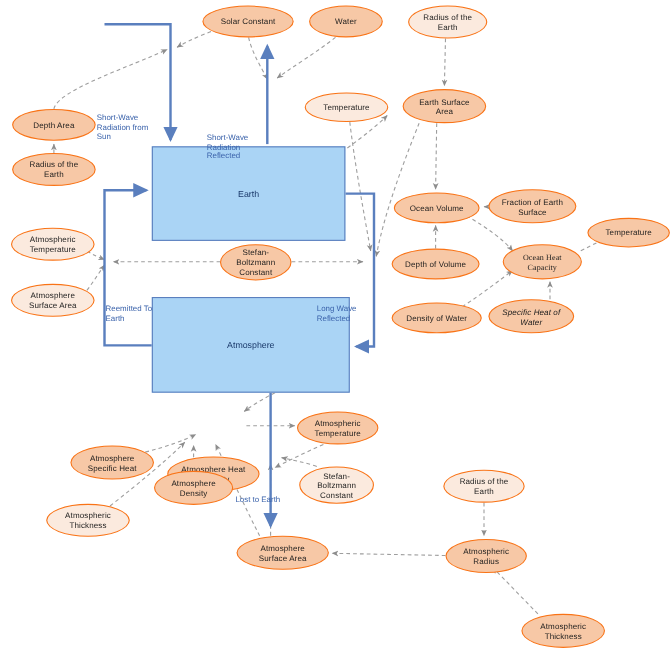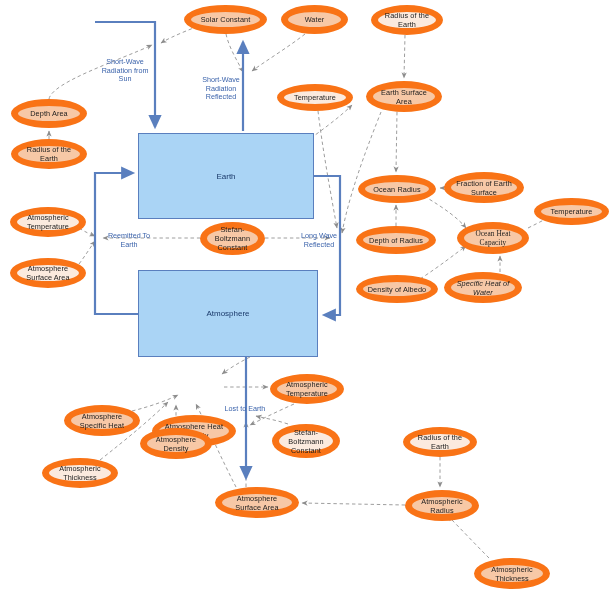--- a/index.html
+++ b/index.html
@@ -1,26 +1,26 @@
 <!DOCTYPE html>
 <html><head>
 <meta charset="utf-8">
 <style>
   html,body{margin:0;padding:0;background:#ffffff;}
   body{font-family:"Liberation Sans", sans-serif;}
   #canvas{position:relative;width:611px;height:600px;background:#ffffff;overflow:hidden;}
   #edges{position:absolute;left:0;top:0;width:611px;height:600px;}
   .node{position:absolute;display:flex;align-items:center;justify-content:center;text-align:center;
-        border-radius:50%;box-sizing:border-box;border:7px solid #f97316;
+        border-radius:50%;box-sizing:border-box;border:1px solid #f97316;
         font-size:7.3px;line-height:9px;color:#1c1c1c;letter-spacing:.1px;padding:1px 3px;}
   .node.dark{background:#f7c8a6;}
   .node.light{background:#fbeade;}
   .stock{position:absolute;box-sizing:border-box;background:#aad4f5;border:1.6px solid #5a7fbe;
          display:flex;align-items:center;justify-content:center;color:#1b3a6b;font-size:8px;}
-  .flowlabel{position:absolute;color:#3b63ab;font-size:7.2px;line-height:8.6px;text-align:center;}
+  .flowlabel{position:absolute;color:#3b63ab;font-size:7.2px;line-height:8.6px;text-align:left;margin-top:45px;}
 </style>
 </head>
 <body>
 
 <div id="canvas">
 
   <svg id="edges" viewBox="0 0 611 600">
     <defs>
       <marker id="dm" markerWidth="7" markerHeight="7" refX="5.6" refY="3" orient="auto">
         <path d="M0,0.4 L6,3 L0,5.6 L1.6,3 Z" fill="#8d8d8d"></path>
@@ -82,26 +82,26 @@
       <div class="node dark" style="left: 184px; top: 5px; width: 83px; height: 29px;">Solar Constant</div>
       <div class="node dark" style="left: 281px; top: 5px; width: 67px; height: 29px;">Water</div>
       <div class="node light" style="left: 371px; top: 5px; width: 72px; height: 30px;">Radius of the<br>Earth</div>
       <div class="node dark" style="left: 11px; top: 99px; width: 76px; height: 29px;">Depth Area</div>
       <div class="node dark" style="left: 11px; top: 139px; width: 76px; height: 30px;">Radius of the<br>Earth</div>
       <div class="node light" style="left: 277px; top: 84px; width: 76px; height: 27px;">Temperature</div>
       <div class="node dark" style="left: 366px; top: 81px; width: 76px; height: 31px;">Earth Surface<br>Area</div>
       <div class="node light" style="left: 10px; top: 207px; width: 76px; height: 30px;">Atmospheric<br>Temperature</div>
       <div class="node light" style="left: 10px; top: 258px; width: 76px; height: 30px;">Atmosphere<br>Surface Area</div>
       <div class="node dark" style="left: 200px; top: 222px; width: 65px; height: 33px;">Stefan-<br>Boltzmann<br>Constant</div>
-      <div class="node dark" style="left: 358px; top: 175px; width: 78px; height: 28px;">Ocean Radius</div>
+      <div class="node dark" style="left: 358px; top: 175px; width: 78px; height: 28px;">Ocean Volume</div>
       <div class="node dark" style="left: 444px; top: 172px; width: 80px; height: 31px;">Fraction of Earth<br>Surface</div>
       <div class="node dark" style="left: 534px; top: 198px; width: 75px; height: 27px;">Temperature</div>
-      <div class="node dark" style="left: 356px; top: 226px; width: 80px; height: 28px;">Depth of Radius</div>
+      <div class="node dark" style="left: 356px; top: 226px; width: 80px; height: 28px;">Depth of Volume</div>
       <div class="node dark" style="left: 457px; top: 222px; width: 72px; height: 32px; font-family: Liberation Serif, serif;">Ocean Heat<br>Capacity</div>
-      <div class="node dark" style="left: 356px; top: 275px; width: 82px; height: 28px;">Density of Albedo</div>
+      <div class="node dark" style="left: 356px; top: 275px; width: 82px; height: 28px;">Density of Water</div>
       <div class="node dark" style="left: 444px; top: 272px; width: 78px; height: 31px; font-style: italic;">Specific Heat of<br>Water</div>
       <div class="node dark" style="left: 152px; top: 371px; width: 84px; height: 32px; margin-top: 44px;">Atmosphere Heat<br>Capacity</div>
       <div class="node dark" style="left: 270px; top: 374px; width: 74px; height: 30px;">Atmospheric<br>Temperature</div>
       <div class="node dark" style="left: 64px; top: 405px; width: 76px; height: 31px;">Atmosphere<br>Specific Heat</div>
       <div class="node dark" style="left: 140px; top: 428px; width: 72px; height: 31px;">Atmosphere<br>Density</div>
       <div class="node light" style="left: 272px; top: 424px; width: 68px; height: 34px;">Stefan-<br>Boltzmann<br>Constant</div>
       <div class="node light" style="left: 42px; top: 458px; width: 76px; height: 30px;">Atmospheric<br>Thickness</div>
       <div class="node light" style="left: 403px; top: 427px; width: 74px; height: 30px;">Radius of the<br>Earth</div>
       <div class="node dark" style="left: 215px; top: 487px; width: 84px; height: 31px;">Atmosphere<br>Surface Area</div>
       <div class="node dark" style="left: 405px; top: 490px; width: 74px; height: 31px;">Atmospheric<br>Radius</div>

